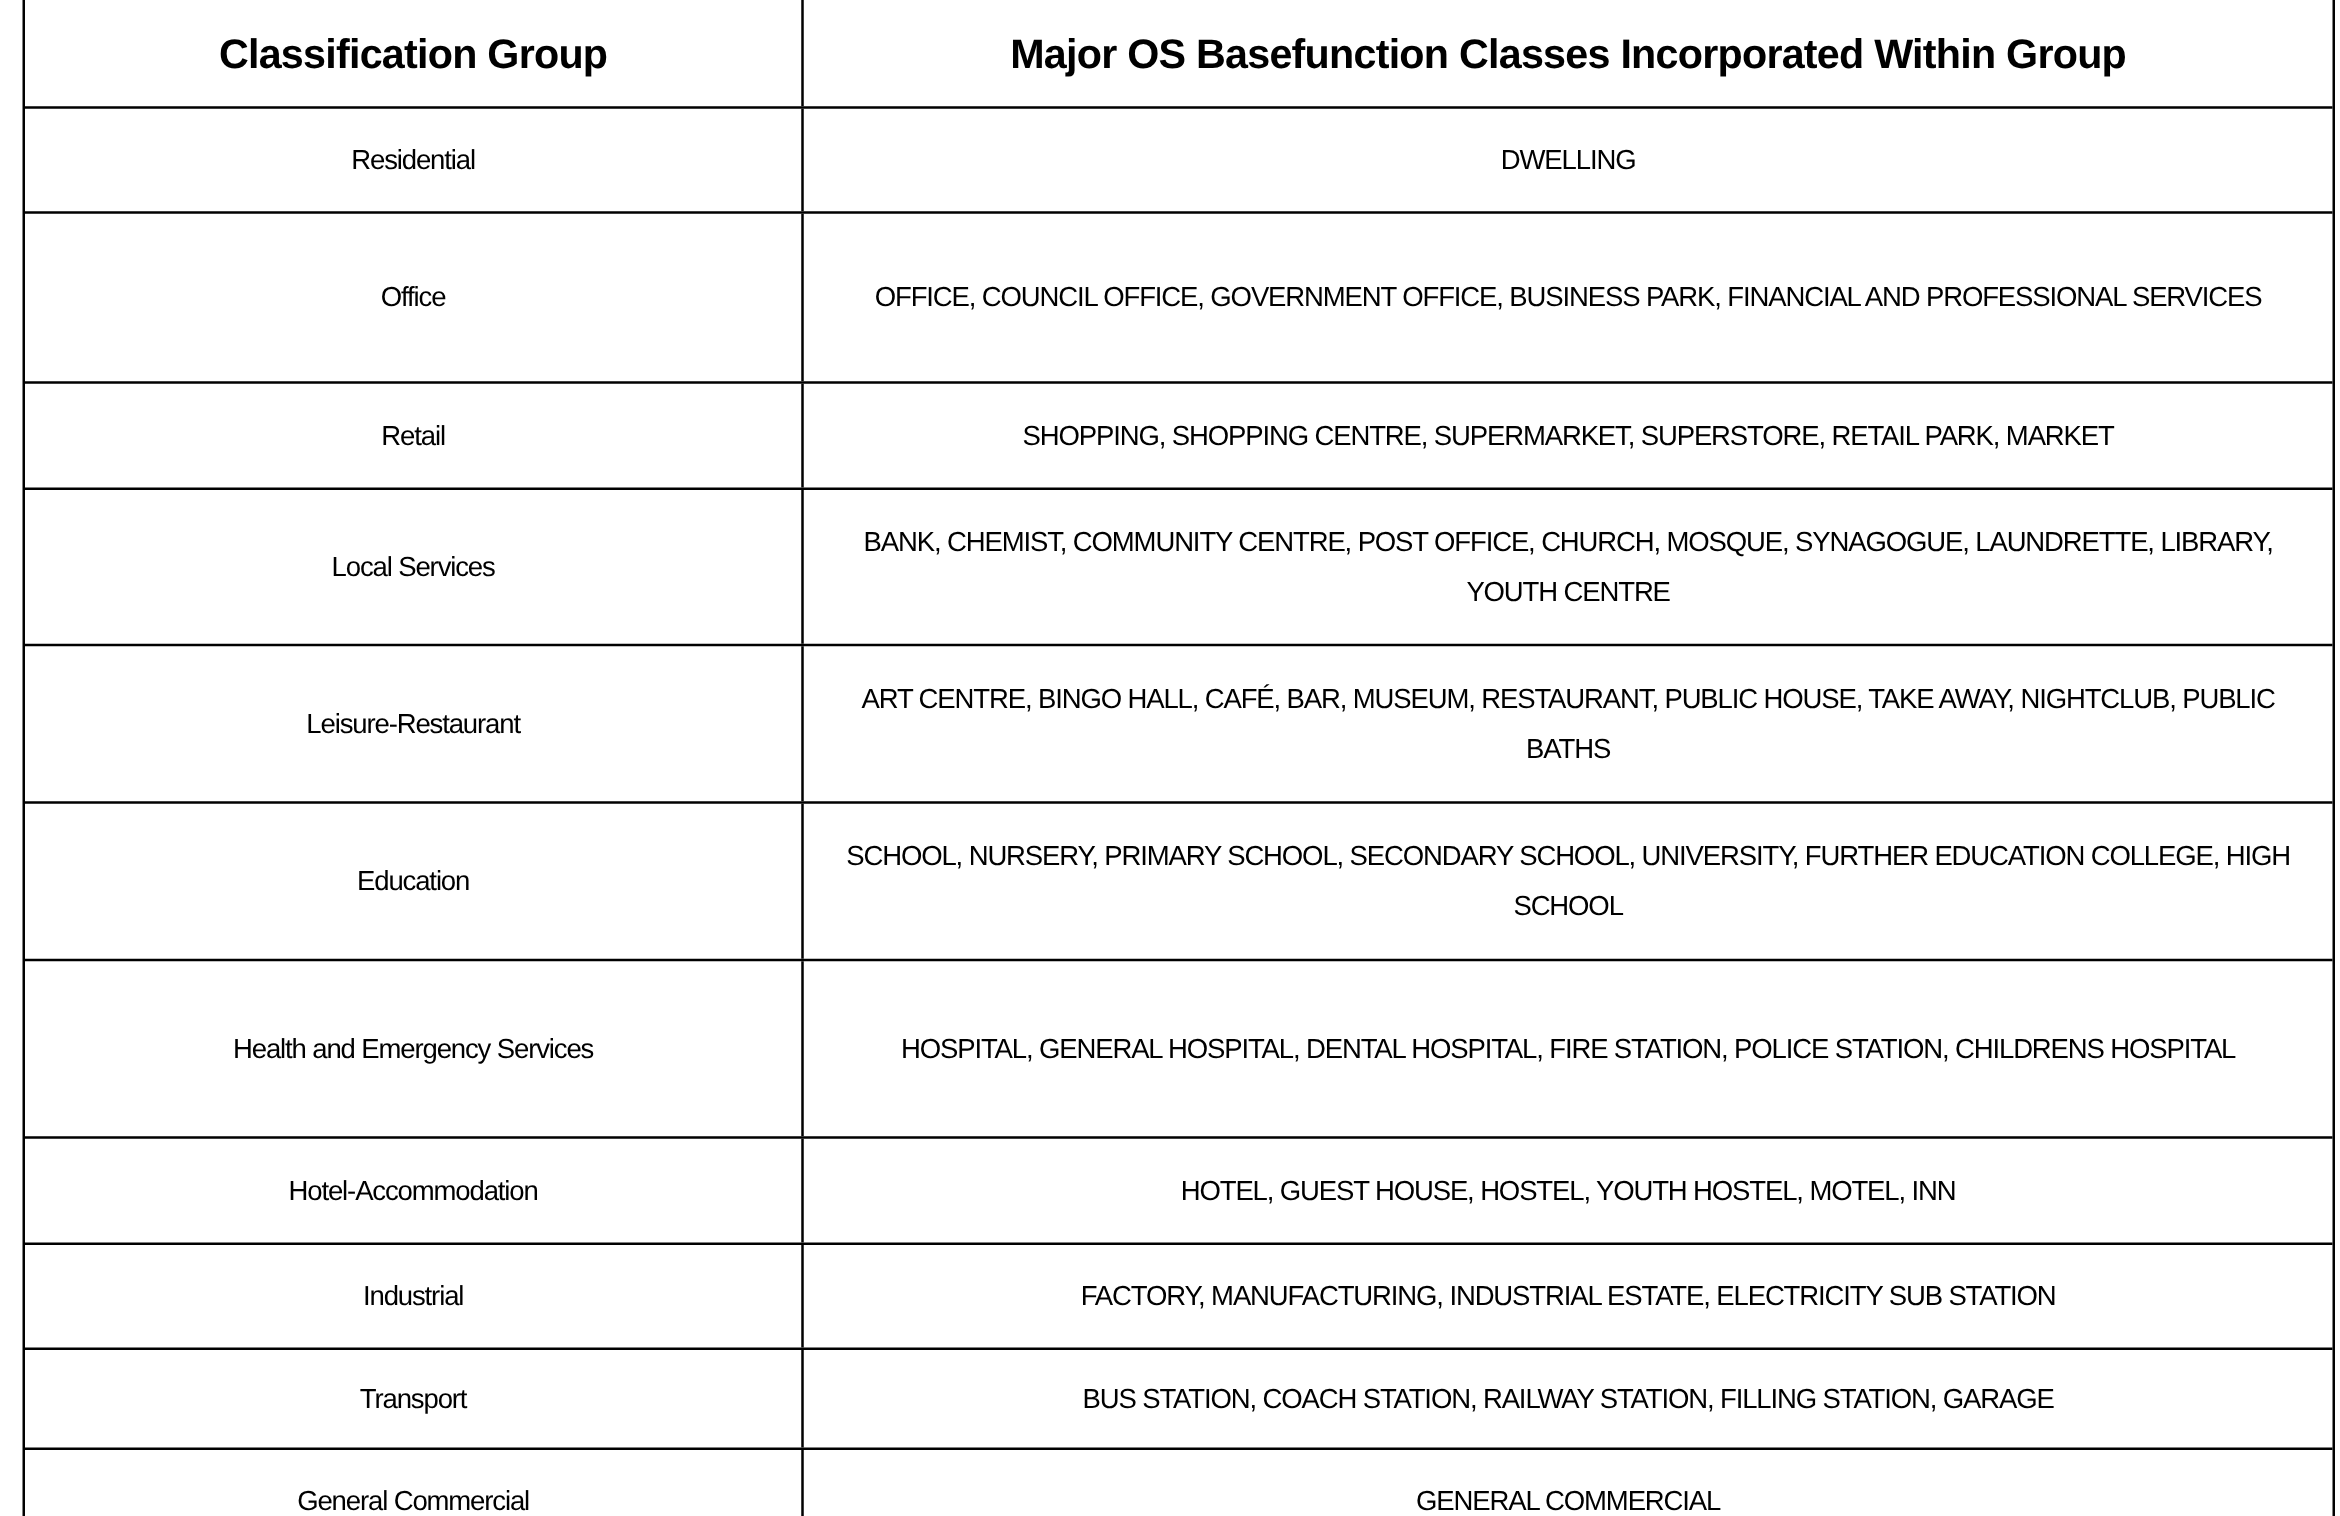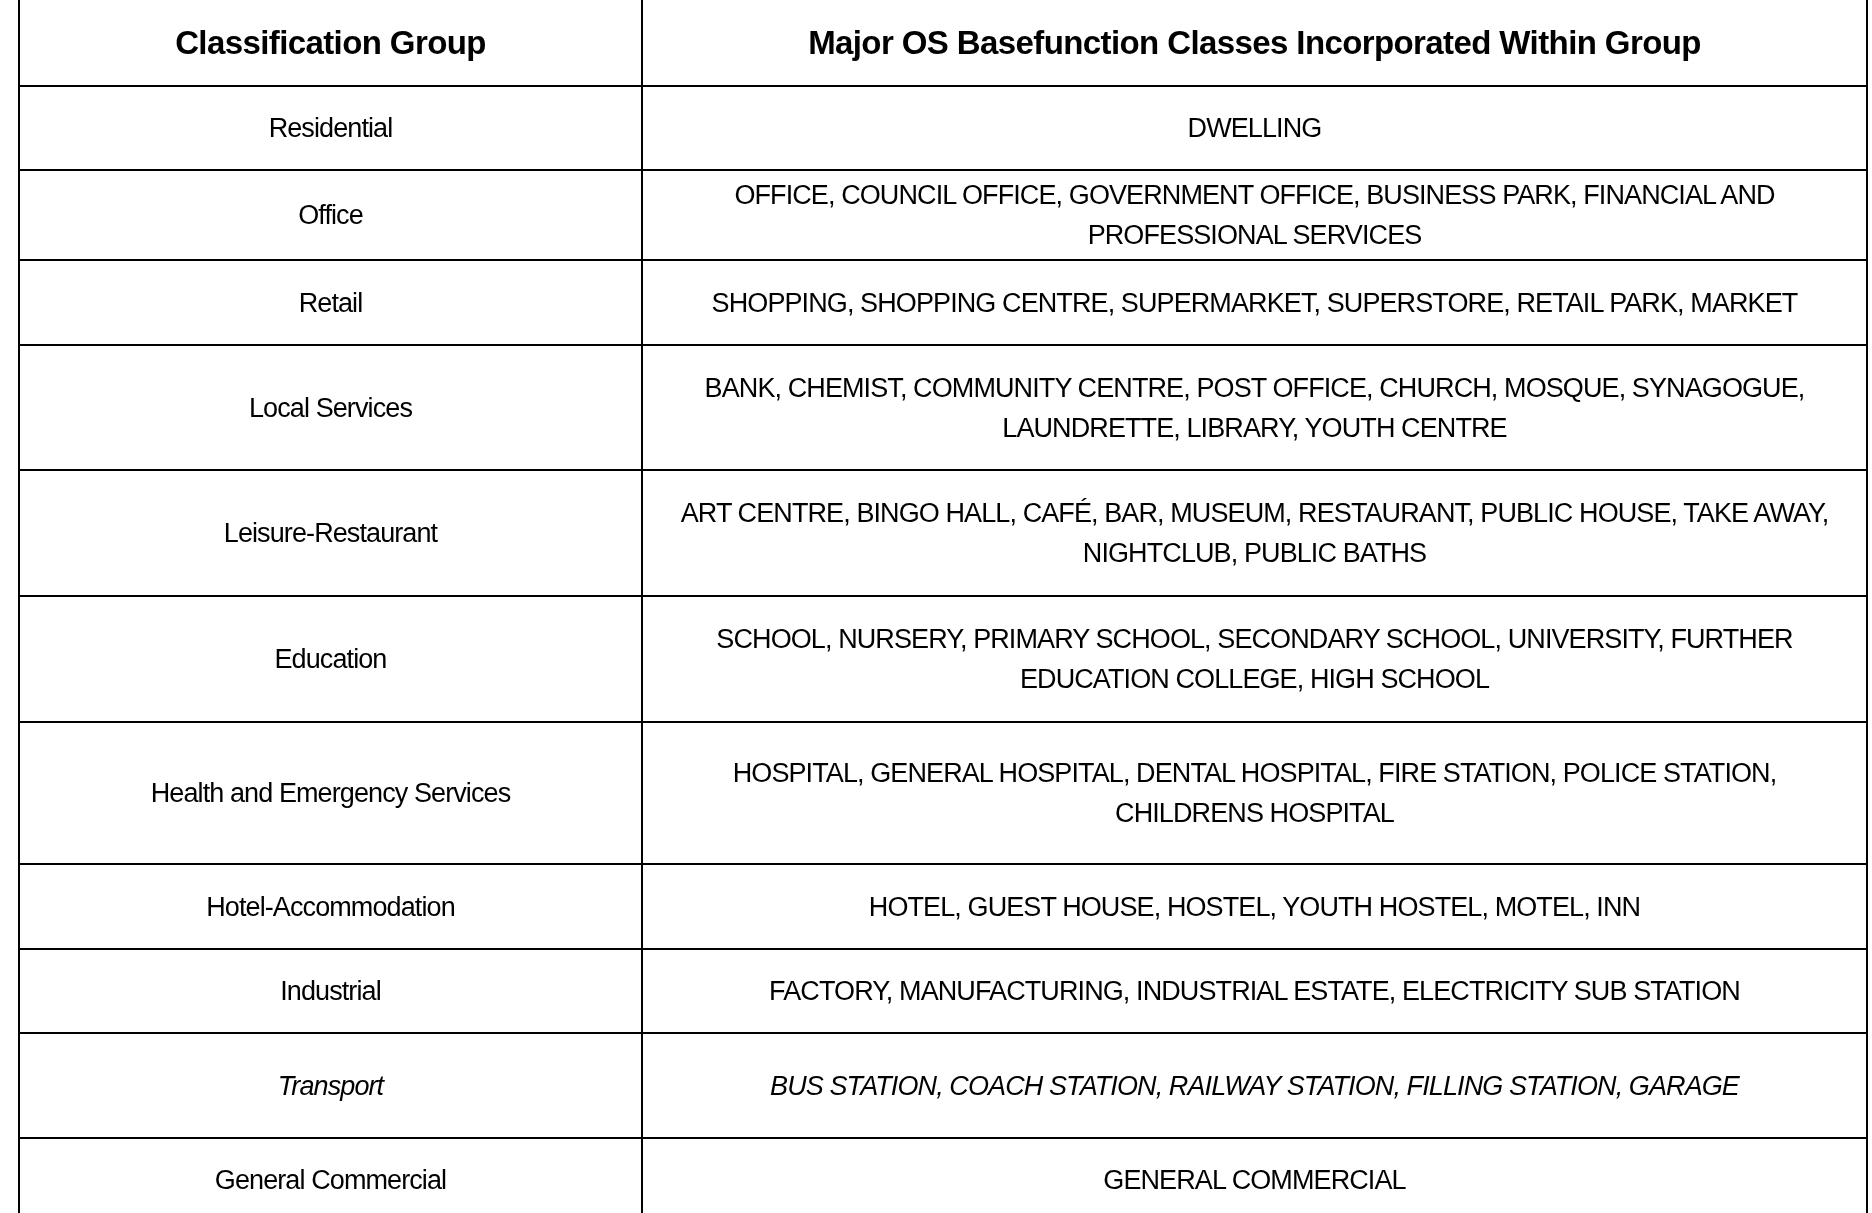--- a/index.html
+++ b/index.html
@@ -48,40 +48,40 @@
   .cell.classes {
     flex: 1;
     padding: 4px 30px;
   }
   .header .cell {
     font-weight: bold;
     font-size: 33px;
     letter-spacing: -0.6px;
   }
   .body-text {
-    font-size: 27px;
+    font-size: 22px;
     letter-spacing: -0.9px;
     line-height: 40px;
   }
 </style>
 </head>
 <body>
 
 <div class="table">
   <div class="row header" style="height:85px;">
     <div class="cell group">Classification Group</div>
     <div class="cell classes">Major OS Basefunction Classes Incorporated Within Group</div>
   </div>
 
   <div class="row" style="height:84px;">
     <div class="cell group body-text">Residential</div>
     <div class="cell classes body-text">DWELLING</div>
   </div>
 
-  <div class="row" style="height:90px;">
+  <div class="row" style="height:136px;">
     <div class="cell group body-text">Office</div>
     <div class="cell classes body-text">OFFICE, COUNCIL OFFICE, GOVERNMENT OFFICE, BUSINESS PARK, FINANCIAL AND PROFESSIONAL SERVICES</div>
   </div>
 
   <div class="row" style="height:85px;">
     <div class="cell group body-text">Retail</div>
     <div class="cell classes body-text">SHOPPING, SHOPPING CENTRE, SUPERMARKET, SUPERSTORE, RETAIL PARK, MARKET</div>
   </div>
 
   <div class="row" style="height:125px;">
@@ -107,21 +107,21 @@
   <div class="row" style="height:85px;">
     <div class="cell group body-text">Hotel-Accommodation</div>
     <div class="cell classes body-text">HOTEL, GUEST HOUSE, HOSTEL, YOUTH HOSTEL, MOTEL, INN</div>
   </div>
 
   <div class="row" style="height:84px;">
     <div class="cell group body-text">Industrial</div>
     <div class="cell classes body-text">FACTORY, MANUFACTURING, INDUSTRIAL ESTATE, ELECTRICITY SUB STATION</div>
   </div>
 
-  <div class="row" style="height:105px;font-style:italic;">
+  <div class="row" style="height:80px;">
     <div class="cell group body-text">Transport</div>
     <div class="cell classes body-text">BUS STATION, COACH STATION, RAILWAY STATION, FILLING STATION, GARAGE</div>
   </div>
 
   <div class="row" style="height:83px;justify-content:space-between;">
     <div class="cell group body-text">General Commercial</div>
     <div class="cell classes body-text">GENERAL COMMERCIAL</div>
   </div>
 </div>
 

